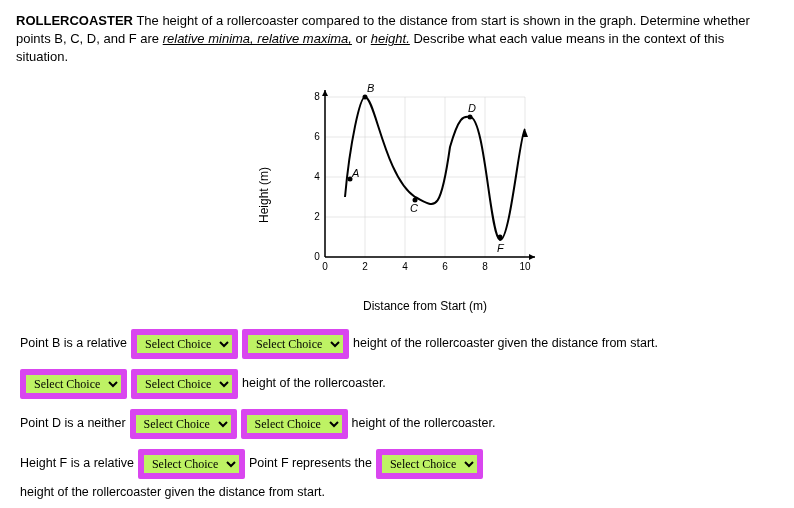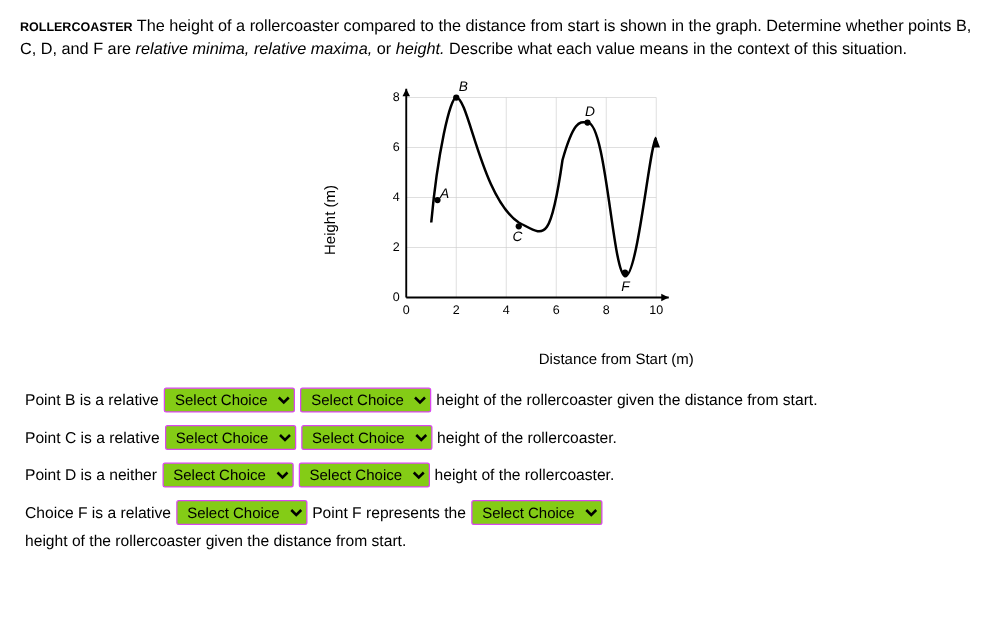--- a/index.html
+++ b/index.html
@@ -12,33 +12,33 @@
       padding: 12px 16px;
       color: #000;
     }
     .header {
       font-size: 13px;
       line-height: 1.4;
       margin-bottom: 10px;
     }
     .header .title {
       font-weight: bold;
-      font-size: 10px;
+      font-size: 13px;
     }
     .chart-container {
       display: flex;
       justify-content: center;
       margin-bottom: 16px;
     }
     .chart-wrapper {
       position: relative;
       width: 280px;
     }
     .axis-label-x {
-      text-align: right;
+      text-align: center;
       font-size: 12px;
       margin-top: 2px;
     }
     svg.graph {
       width: 260px;
       height: 220px;
       display: block;
       margin-left: 20px;
     }
     .question-rows {
@@ -55,27 +55,28 @@
       font-size: 12.5px;
       line-height: 1.5;
     }
     .q-row span {
       white-space: nowrap;
       text-align: center;
     }
     select.choice {
       font-size: 12px;
       padding: 1px 4px;
-      border: 1px solid #d946ef;
-      background: #84cc16;
+      border: 6px solid #d946ef;
+      background: #bef264;
       border-radius: 2px;
       cursor: pointer;
       min-width: 90px;
-    }
-    .italic { font-style: italic; }
+      font-family: Liberation Serif, serif;
+    }
+    .italic { font-style: italic; text-decoration: underline; }
   </style>
 </head>
 <body>
 
 <div class="header">
   <span class="title">ROLLERCOASTER</span><span> The height of a rollercoaster compared to the distance from start is shown in the graph. Determine whether points B, C, D, and F are </span><span class="italic">relative minima, relative maxima,</span><span> or </span><span class="italic">height.</span><span> Describe what each value means in the context of this situation.</span>
 </div>
 
 <div class="chart-container">
   <div class="chart-wrapper">
@@ -155,21 +156,20 @@
     </select>
     <select class="choice">
       <option>Select Choice</option>
       <option>greatest</option>
       <option>least</option>
     </select>
     <span>height of the rollercoaster given the distance from start.</span>
   </div>
 
   <div class="q-row">
-    <span>Point C is a relative</span>
     <select class="choice">
       <option>Select Choice</option>
       <option>maximum</option>
       <option>minimum</option>
       <option>neither</option>
     </select>
     <select class="choice">
       <option>Select Choice</option>
       <option>greatest</option>
       <option>least</option>
@@ -187,21 +187,21 @@
     </select>
     <select class="choice">
       <option>Select Choice</option>
       <option>greatest</option>
       <option>least</option>
     </select>
     <span>height of the rollercoaster.</span>
   </div>
 
   <div class="q-row">
-    <span>Choice F is a relative</span>
+    <span>Height F is a relative</span>
     <select class="choice">
       <option>Select Choice</option>
       <option>maximum</option>
       <option>minimum</option>
       <option>neither</option>
     </select>
     <span>Point F represents the</span>
     <select class="choice">
       <option>Select Choice</option>
       <option>greatest</option>

